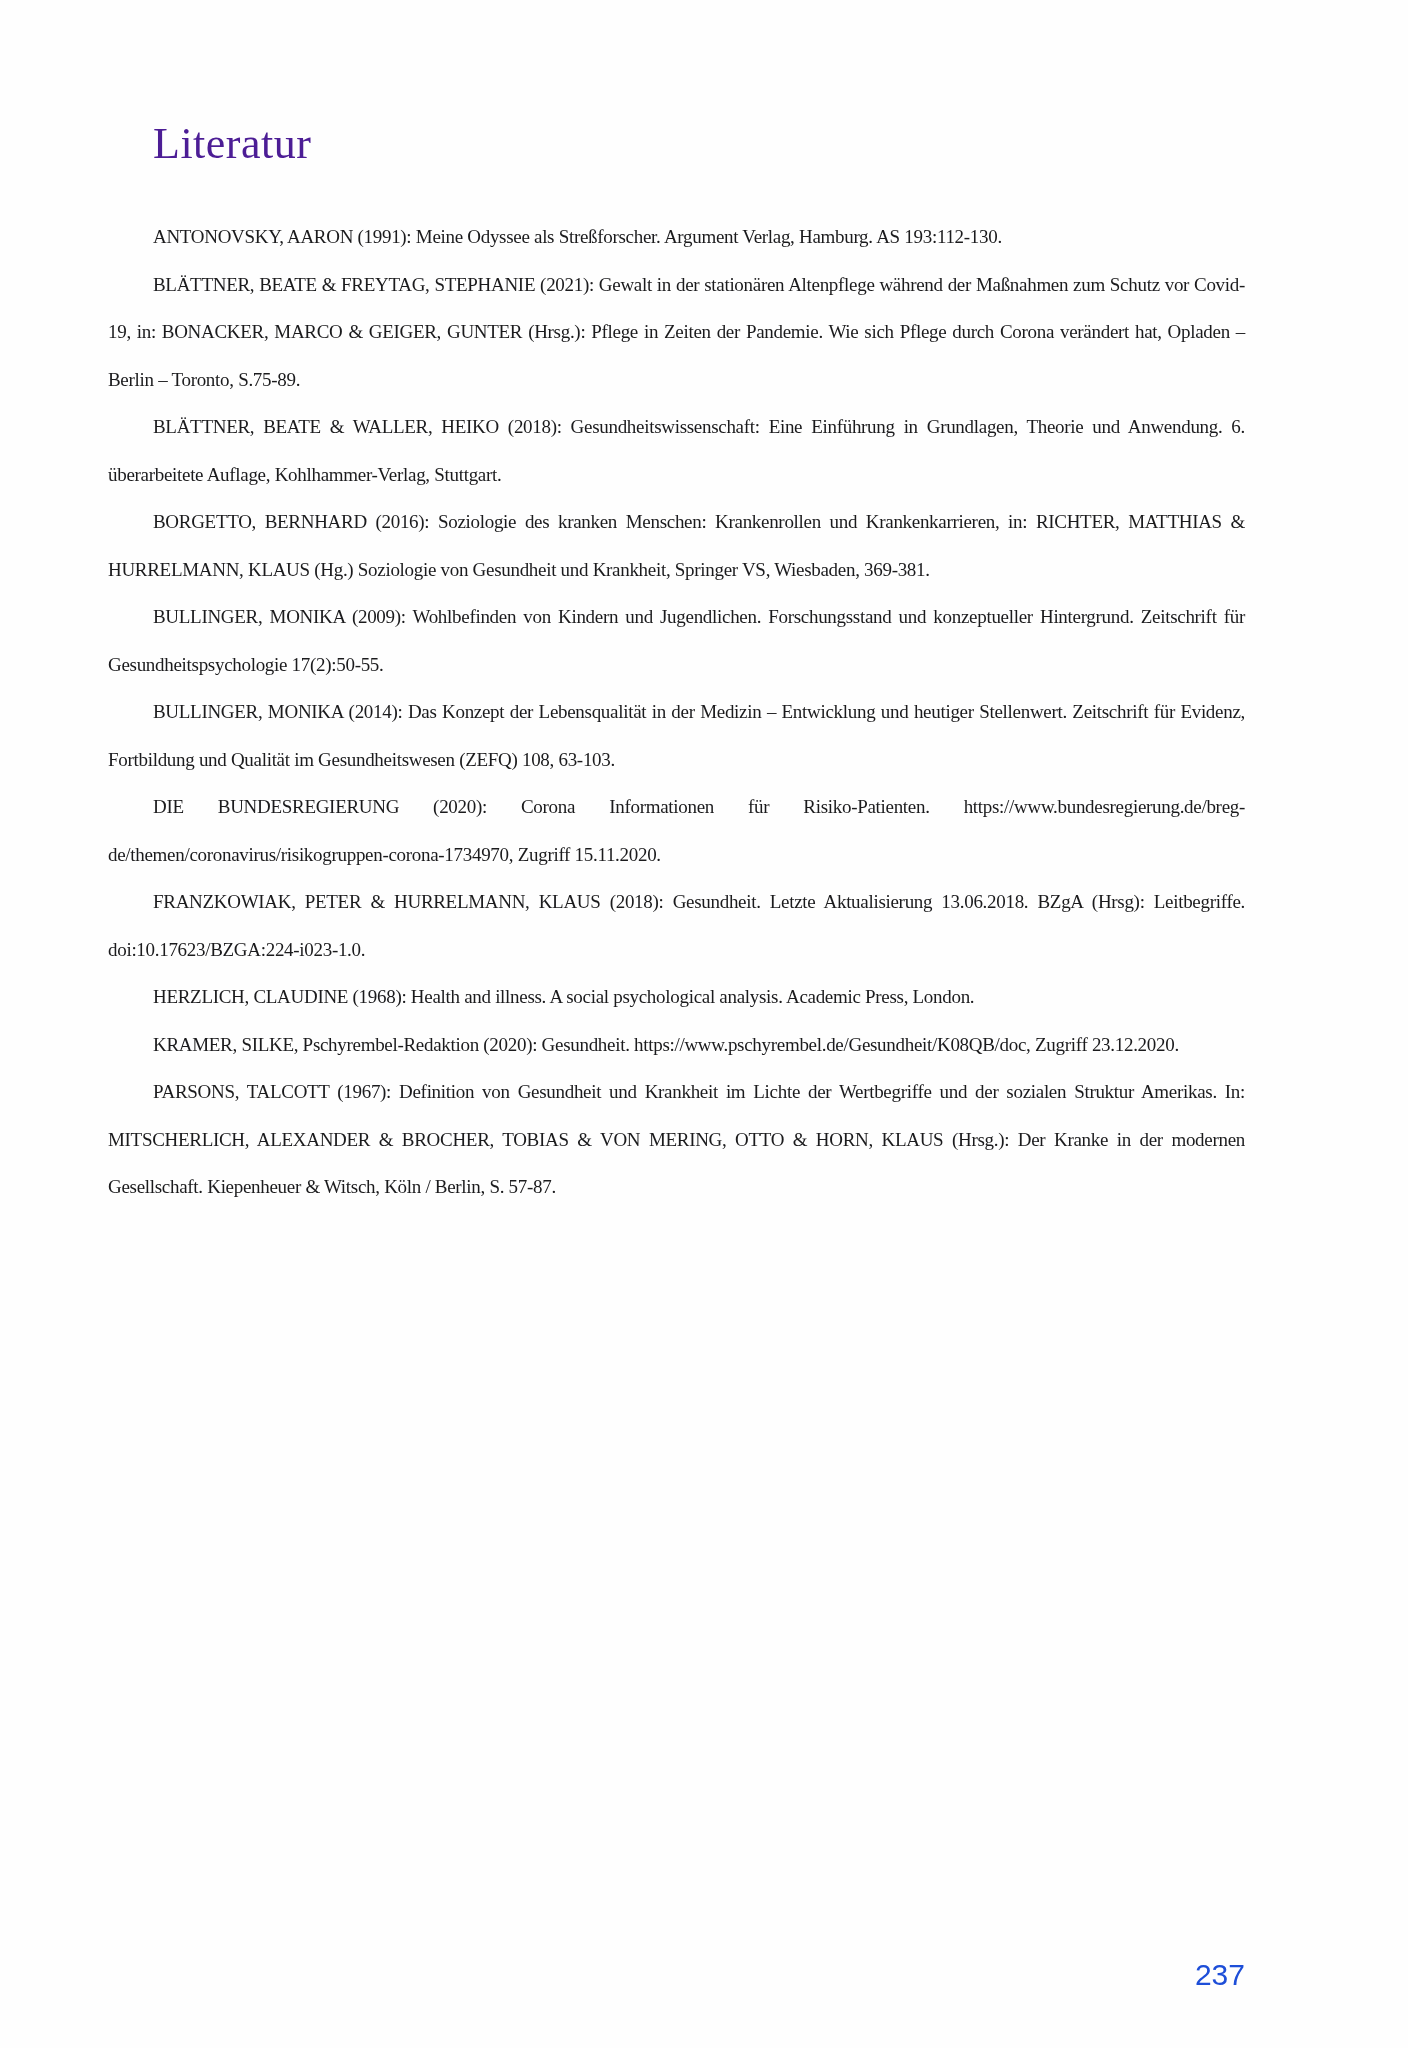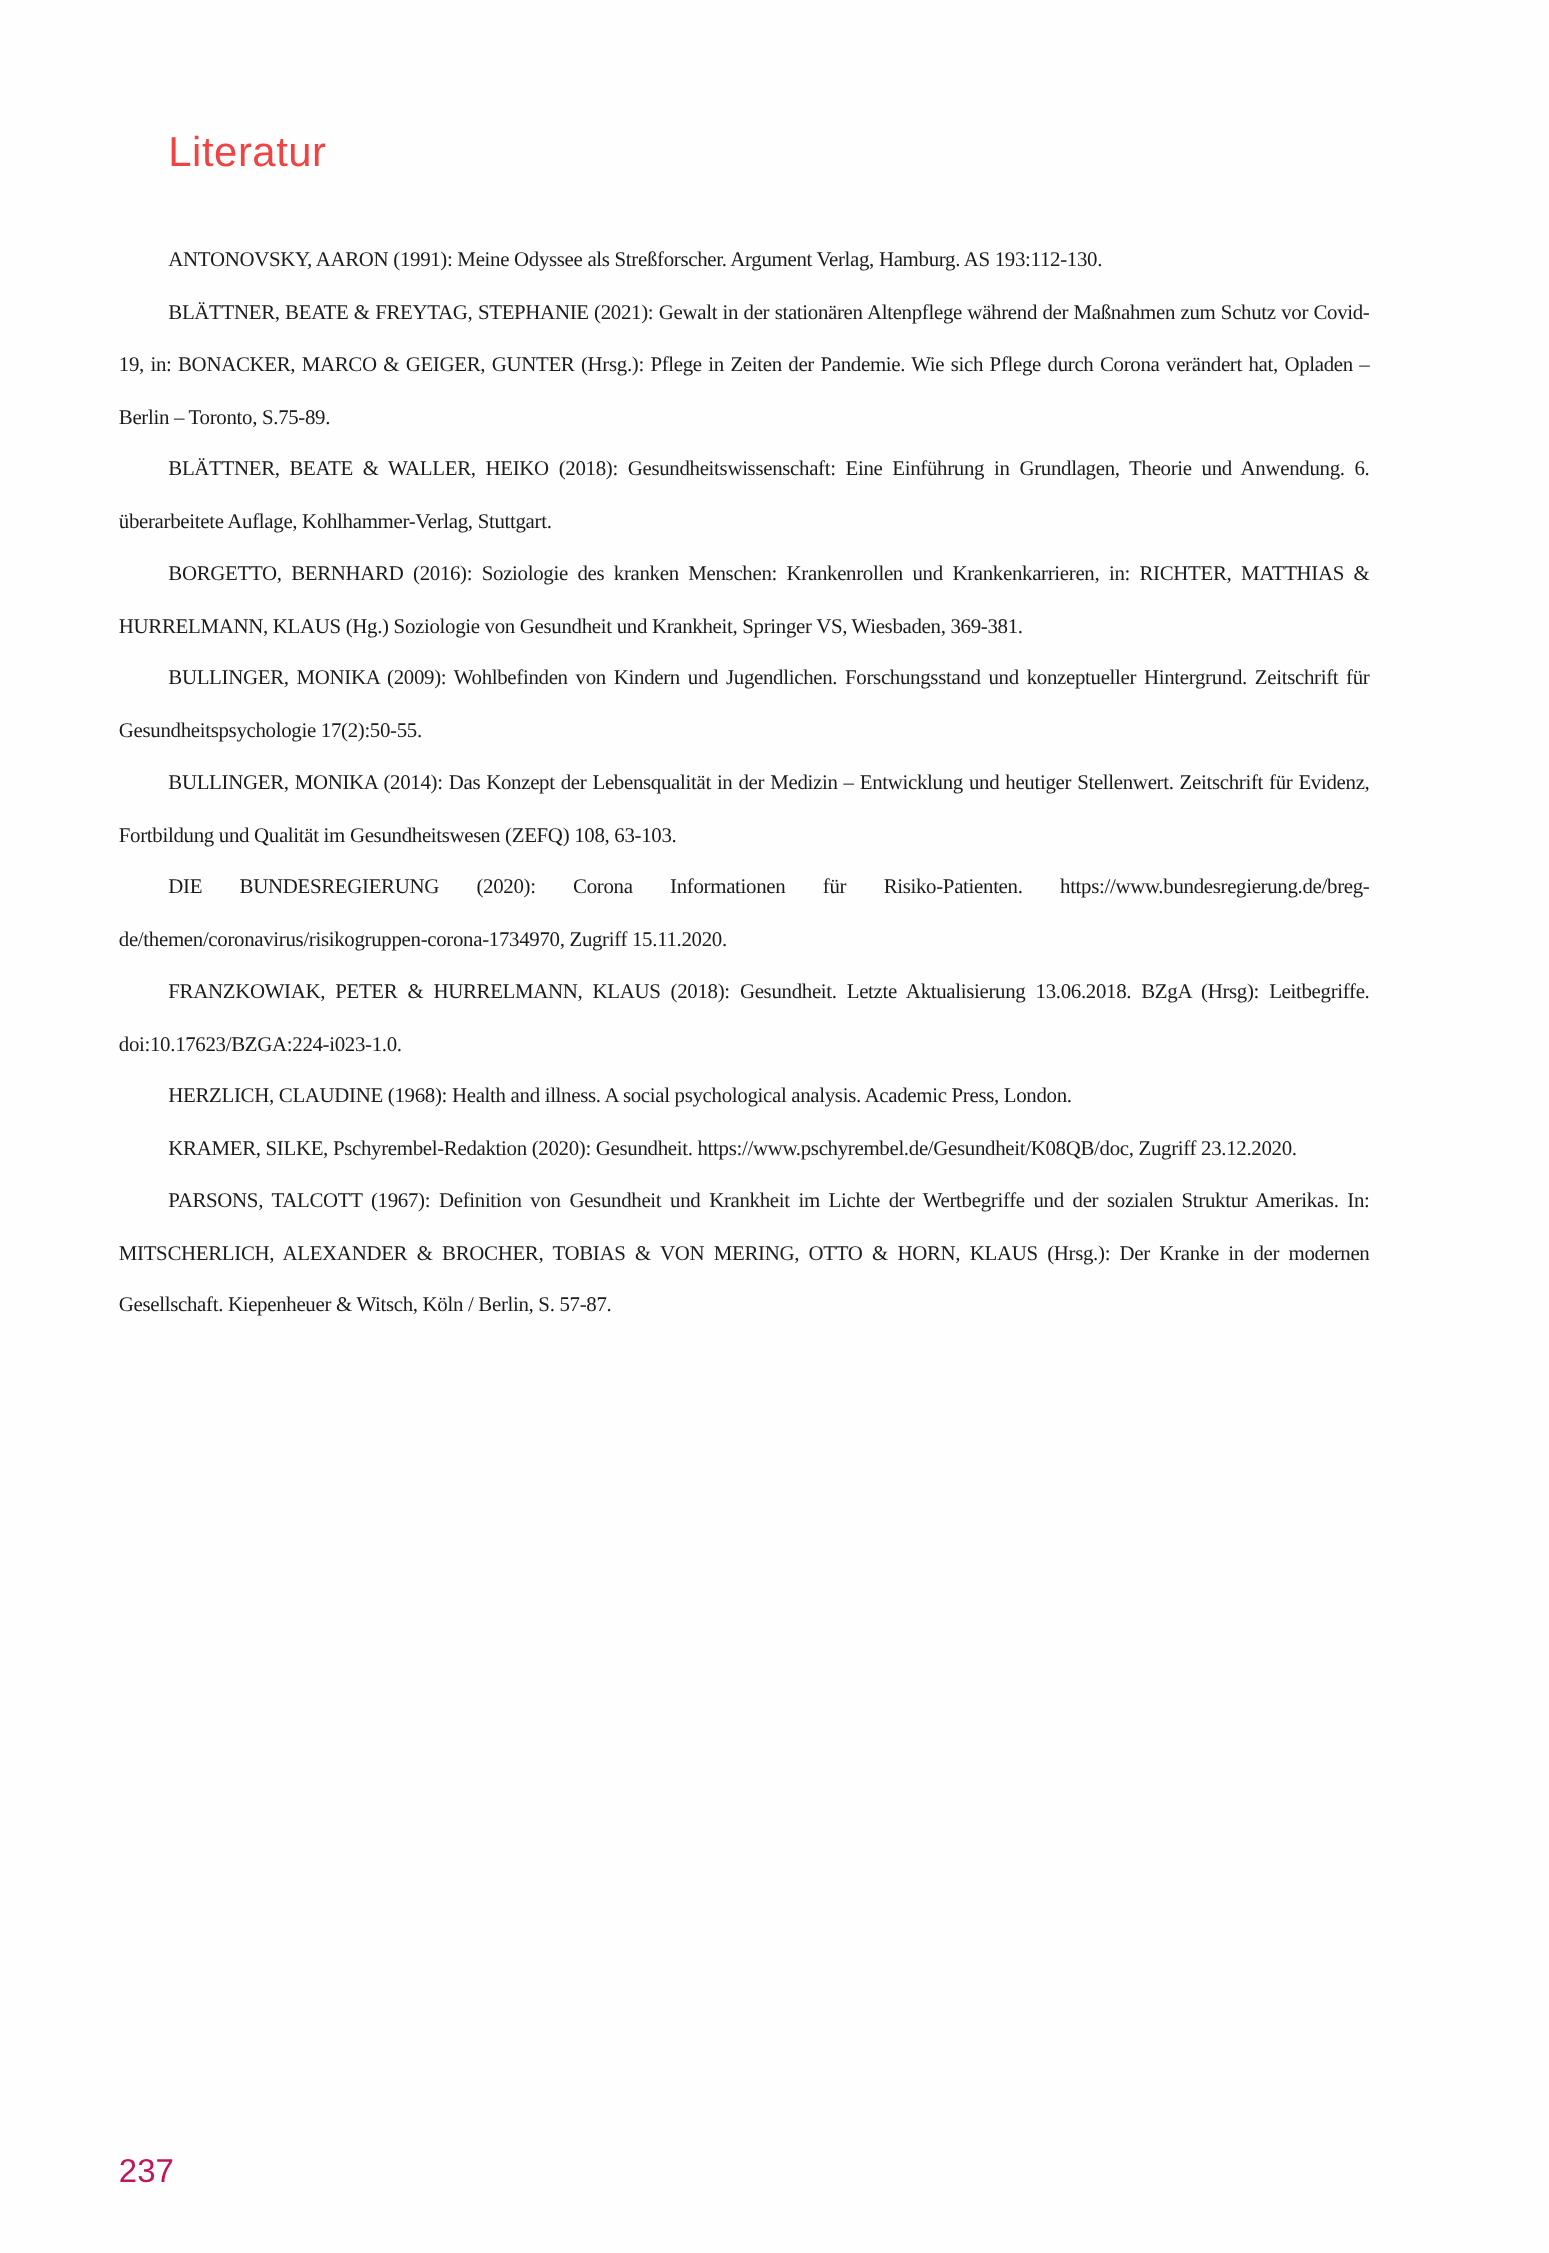--- a/index.html
+++ b/index.html
@@ -14,25 +14,25 @@
     background: #fefefe;
     overflow: hidden;
     color: #1b1b1d;
     font-family: "Liberation Serif", "DejaVu Serif", serif;
   }
   .heading {
     position: absolute;
     top: 118px;
     left: 153px;
     margin: 0;
-    font-family: Liberation Sans, sans-serif;
-    font-size: 38px;
+    font-family: Liberation Serif, serif;
+    font-size: 44px;
     font-weight: 500;
     letter-spacing: 0.5px;
-    color: #ef4444;
+    color: #4c1d95;
   }
   .refs {
     position: absolute;
     top: 213px;
     left: 108px;
     width: 1137px;
     font-size: 19px;
     line-height: 47.5px;
     letter-spacing: -0.3px;
     text-align: justify;
@@ -40,24 +40,24 @@
   .ref {
     margin: 0;
     text-indent: 45px;
     overflow-wrap: break-word;
   }
   .page-number {
     position: absolute;
     top: 1958px;
     left: 108px;
     width: 1137px;
-    text-align: left;
+    text-align: right;
     font-family: "Liberation Sans", "DejaVu Sans", sans-serif;
     font-size: 30px;
-    color: #be185d;
+    color: #1d4ed8;
   }
 </style>
 </head>
 <body>
 
 <div class="page">
 
   <h1 class="heading">Literatur</h1>
 
   <div class="refs">

